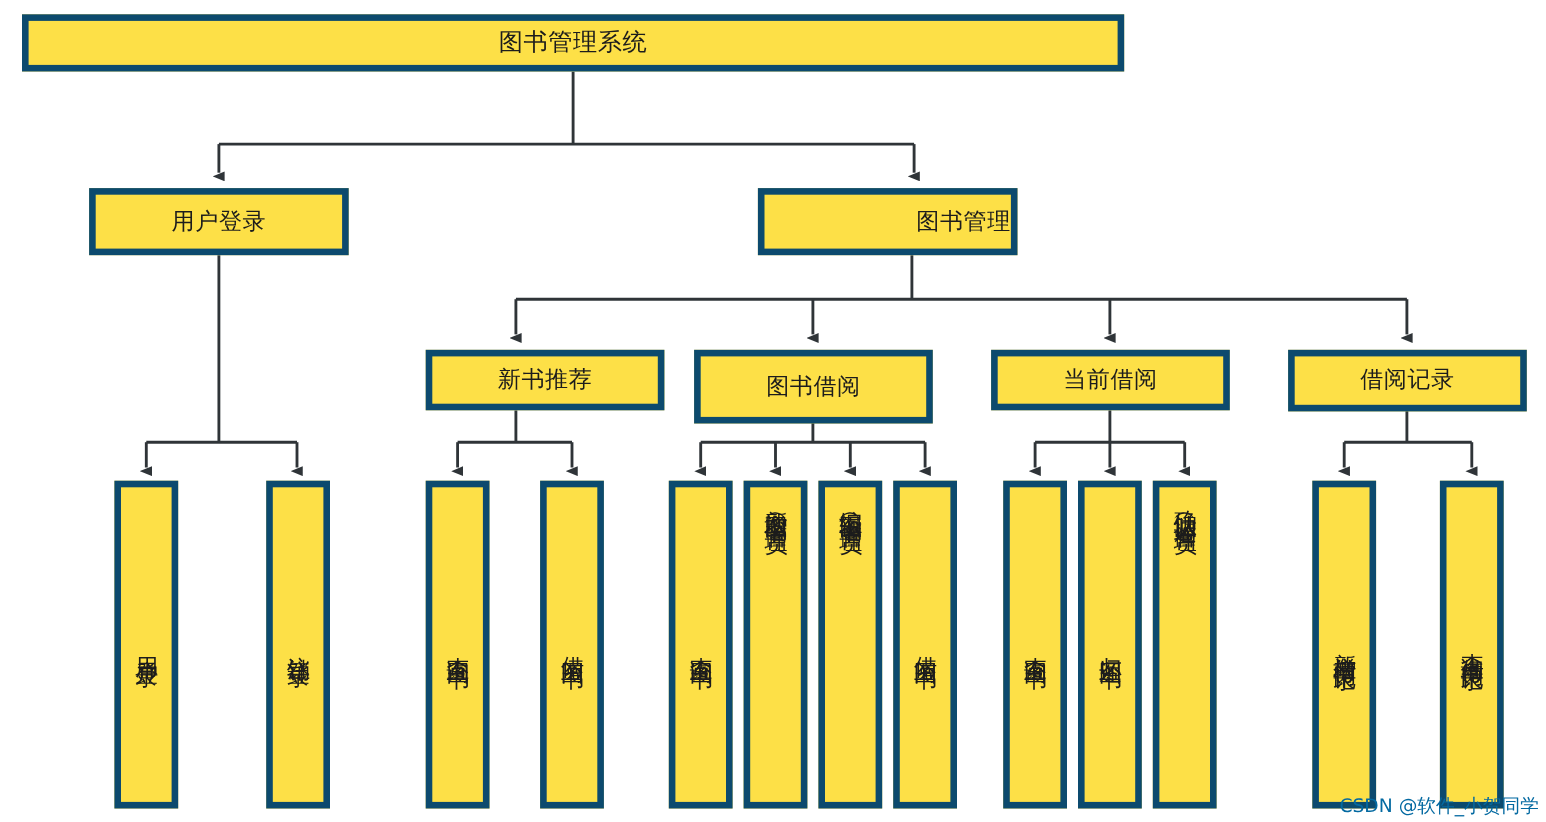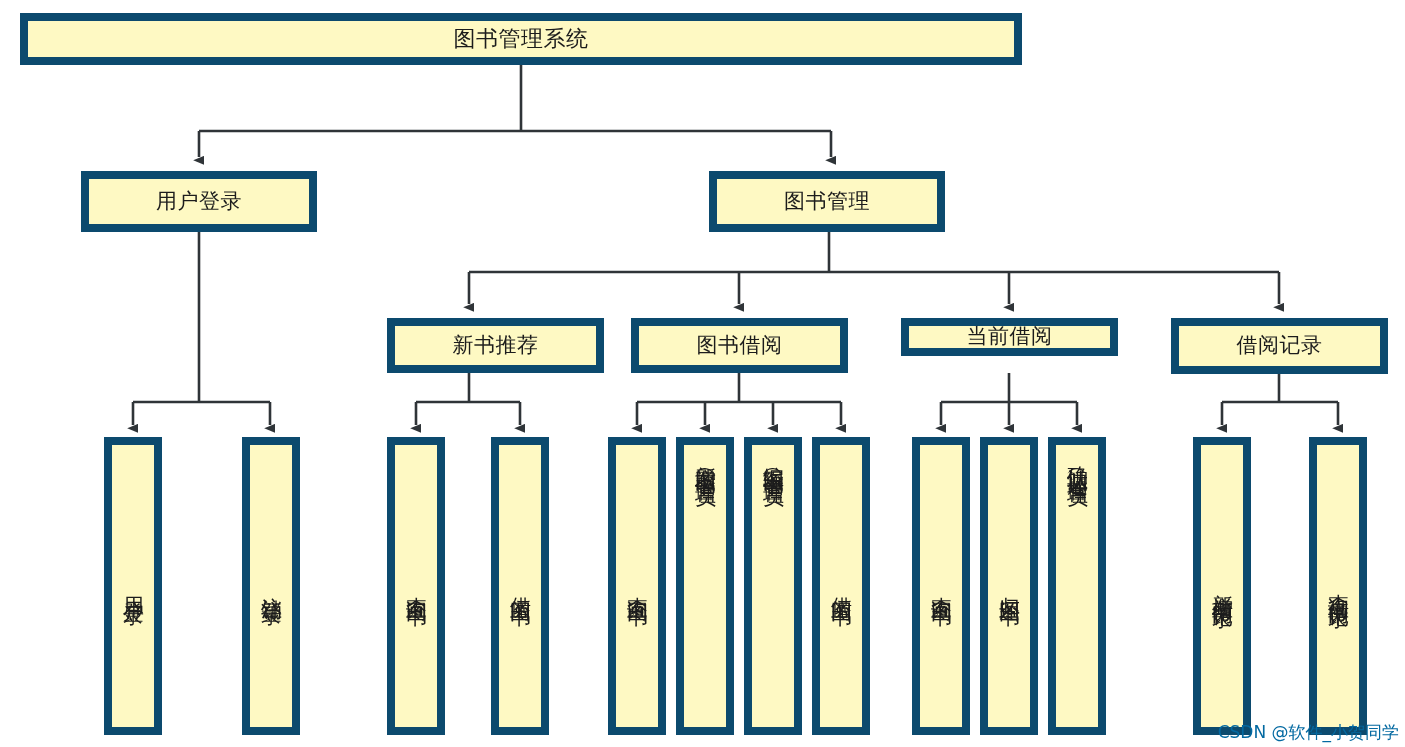--- a/index.html
+++ b/index.html
@@ -22,22 +22,22 @@
     position: absolute;
     left: 0;
     top: 0;
     width: 1405px;
     height: 747px;
     pointer-events: none;
   }
   .node {
     position: absolute;
     box-sizing: border-box;
-    background: #fef9c3;
-    border: 8px solid #0c4a6e;
+    background: #fde047;
+    border: 6px solid #0c4a6e;
     display: flex;
     align-items: center;
     justify-content: center;
     color: #1c1c1c;
     z-index: 2;
   }
   .node .label {
     display: block;
     text-align: center;
     line-height: 1.12;
@@ -135,33 +135,33 @@
   </svg>
 
   <div class="node horiz root" style="left:20px; top:13px; width:1002px; height:52px;">
     <span class="label">图书管理系统</span>
   </div>
 
   <div class="node horiz" style="left:81px; top:171px; width:236px; height:61px;">
     <span class="label">用户登录</span>
   </div>
 
-  <div class="node horiz" style="left:709px; top:171px; width:236px; height:61px;">
+  <div class="node horiz" style="left:689px; top:171px; width:236px; height:61px;justify-content:flex-end;">
     <span class="label">图书管理</span>
   </div>
 
   <div class="node horiz" style="left:361px; top:318px; width:217px; height:55px;margin-left:26px;">
     <span class="label">新书推荐</span>
   </div>
 
-  <div class="node horiz" style="left:631px; top:318px; width:217px; height:55px;">
+  <div class="node horiz" style="left:631px; top:318px; width:217px; height:67px;">
     <span class="label">图书借阅</span>
   </div>
 
-  <div class="node horiz" style="left:901px; top:318px; width:217px; height:38px;">
+  <div class="node horiz" style="left:901px; top:318px; width:217px; height:55px;">
     <span class="label">当前借阅</span>
   </div>
 
   <div class="node horiz" style="left:1171px; top:318px; width:217px; height:56px;">
     <span class="label">借阅记录</span>
   </div>
 
   <div class="node vert" style="left:104px; top:437px; width:58px; height:298px;">
     <span class="label">用户登录</span>
   </div>

